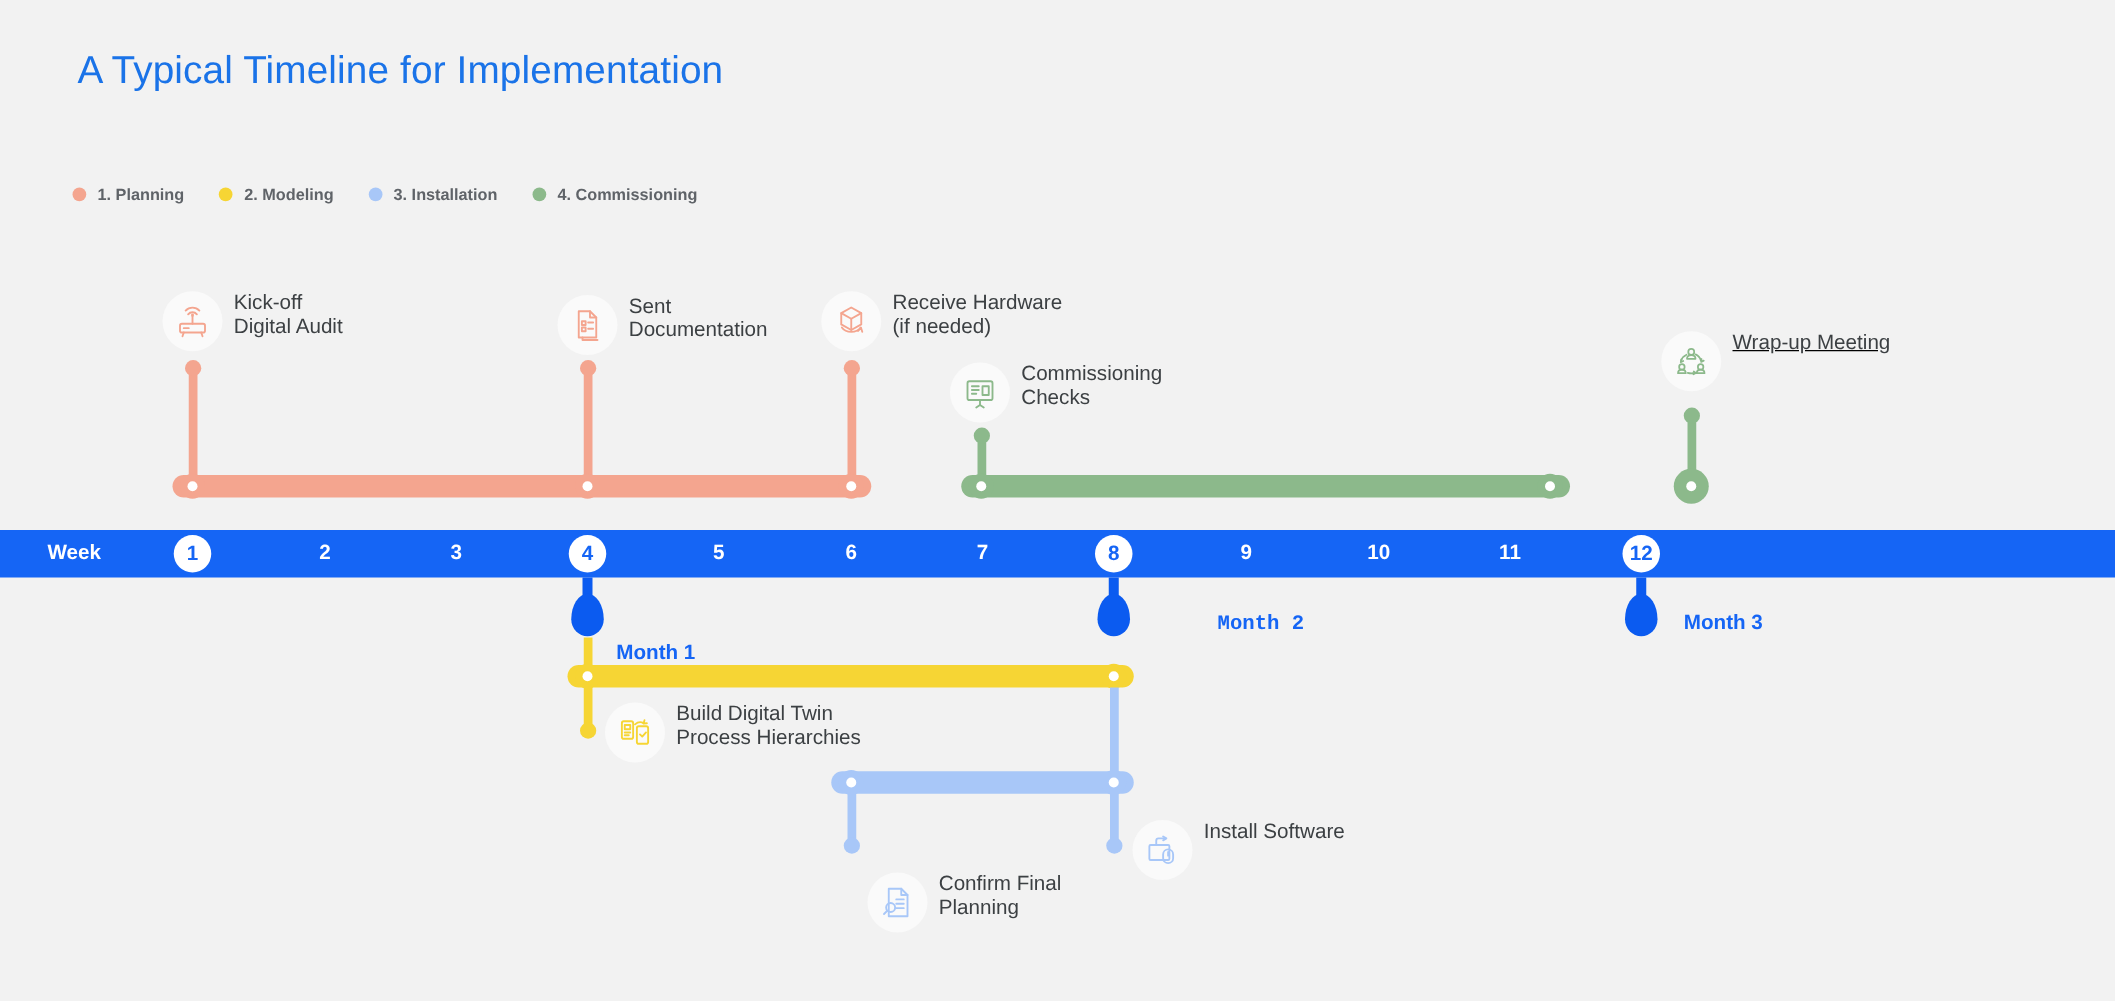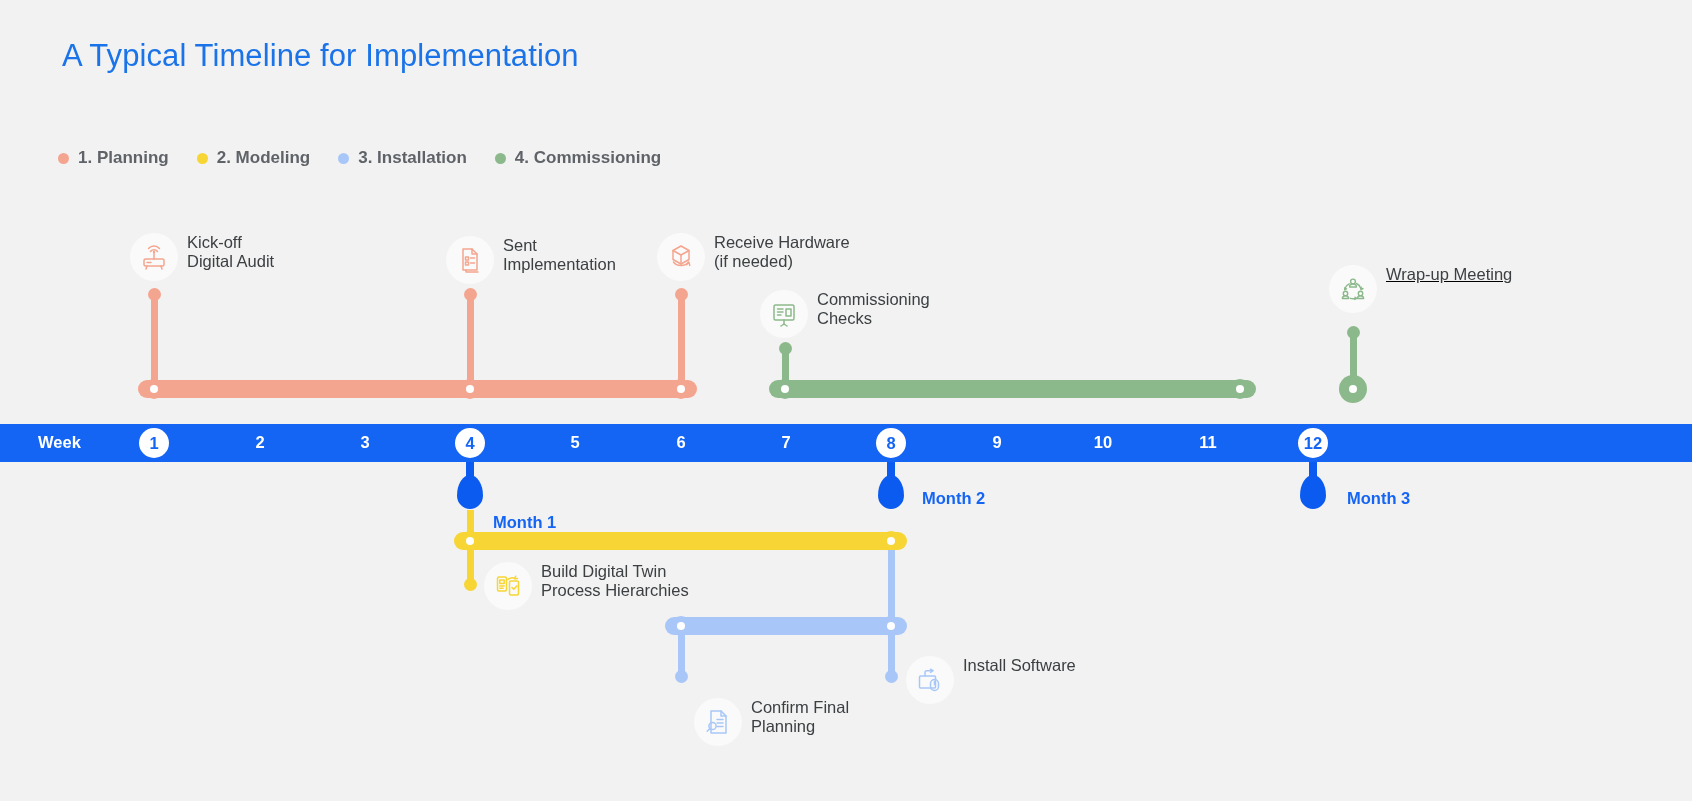--- a/index.html
+++ b/index.html
@@ -27,21 +27,21 @@
     position: absolute;
     left: 58px;
     top: 148px;
     display: flex;
     align-items: center;
     gap: 28px;
   }
   .legend-item { display: flex; align-items: center; gap: 9px; }
   .legend-dot { width: 11px; height: 11px; border-radius: 50%; flex: 0 0 auto; }
   .legend-label {
-    font-size: 17px;
+    font-size: 13px;
     font-weight: bold;
     color: #5f6368;
     white-space: nowrap;
   }
 
   
   #week-bar {
     position: absolute;
     left: 0;
     top: 424px;
@@ -247,21 +247,21 @@
       <path d="M7 3h9l5 5v16H7z"></path>
       <path d="M16 3v5h5"></path>
       <rect x="9.5" y="11" width="3" height="3"></rect>
       <rect x="9.5" y="16" width="3" height="3"></rect>
       <line x1="14.5" y1="12" x2="18.5" y2="12"></line>
       <line x1="14.5" y1="17" x2="18.5" y2="17"></line>
       <path d="M10 24v2h12"></path>
     </svg>
   </span>
   <span class="milestone-text">Sent
-Implementation</span>
+Documentation</span>
 </div>
 
 <div class="milestone" style="left:657px; top:233px;">
   <span class="icon-circle">
     <svg width="28" height="28" viewBox="0 0 28 28" fill="none" stroke="#f4a58f" stroke-width="1.5" stroke-linecap="round" stroke-linejoin="round">
       <path d="M14 3l8 4.5v9L14 21l-8-4.5v-9z"></path>
       <path d="M6 7.5l8 4.5 8-4.5"></path>
       <line x1="14" y1="12" x2="14" y2="21"></line>
       <path d="M6.5 19c1.5 2.2 4.3 3.5 7.5 3.5s6-1.3 7.5-3.5"></path>
       <path d="M19.5 21.8l2.3-2.6 1 3.2"></path>
@@ -326,21 +326,21 @@
 <div class="month-pin" style="left:470px;">
   <div class="pin-stem"></div>
   <div class="pin-bulb"></div>
 </div>
 <div class="month-label" style="left:493px;margin-top:24px;">Month 1</div>
 
 <div class="month-pin" style="left:891px;">
   <div class="pin-stem"></div>
   <div class="pin-bulb"></div>
 </div>
-<div class="month-label" style="left:922px;">Month 2</div>
+<div class="month-label" style="left:974px;font-family:Liberation Mono, monospace;">Month 2</div>
 
 <div class="month-pin" style="left:1313px;">
   <div class="pin-stem"></div>
   <div class="pin-bulb"></div>
 </div>
 <div class="month-label" style="left:1347px;">Month 3</div>
 
 <div class="connector" style="left:470px; top:510px; height:32px; background:#f6d534;"></div>
 <div class="phase-bar" style="left:454px; top:532px; width:453px; background:#f6d534;"></div>
 <div class="bar-endpoint" style="left:470px; top:541px; background:#f6d534;"></div>

